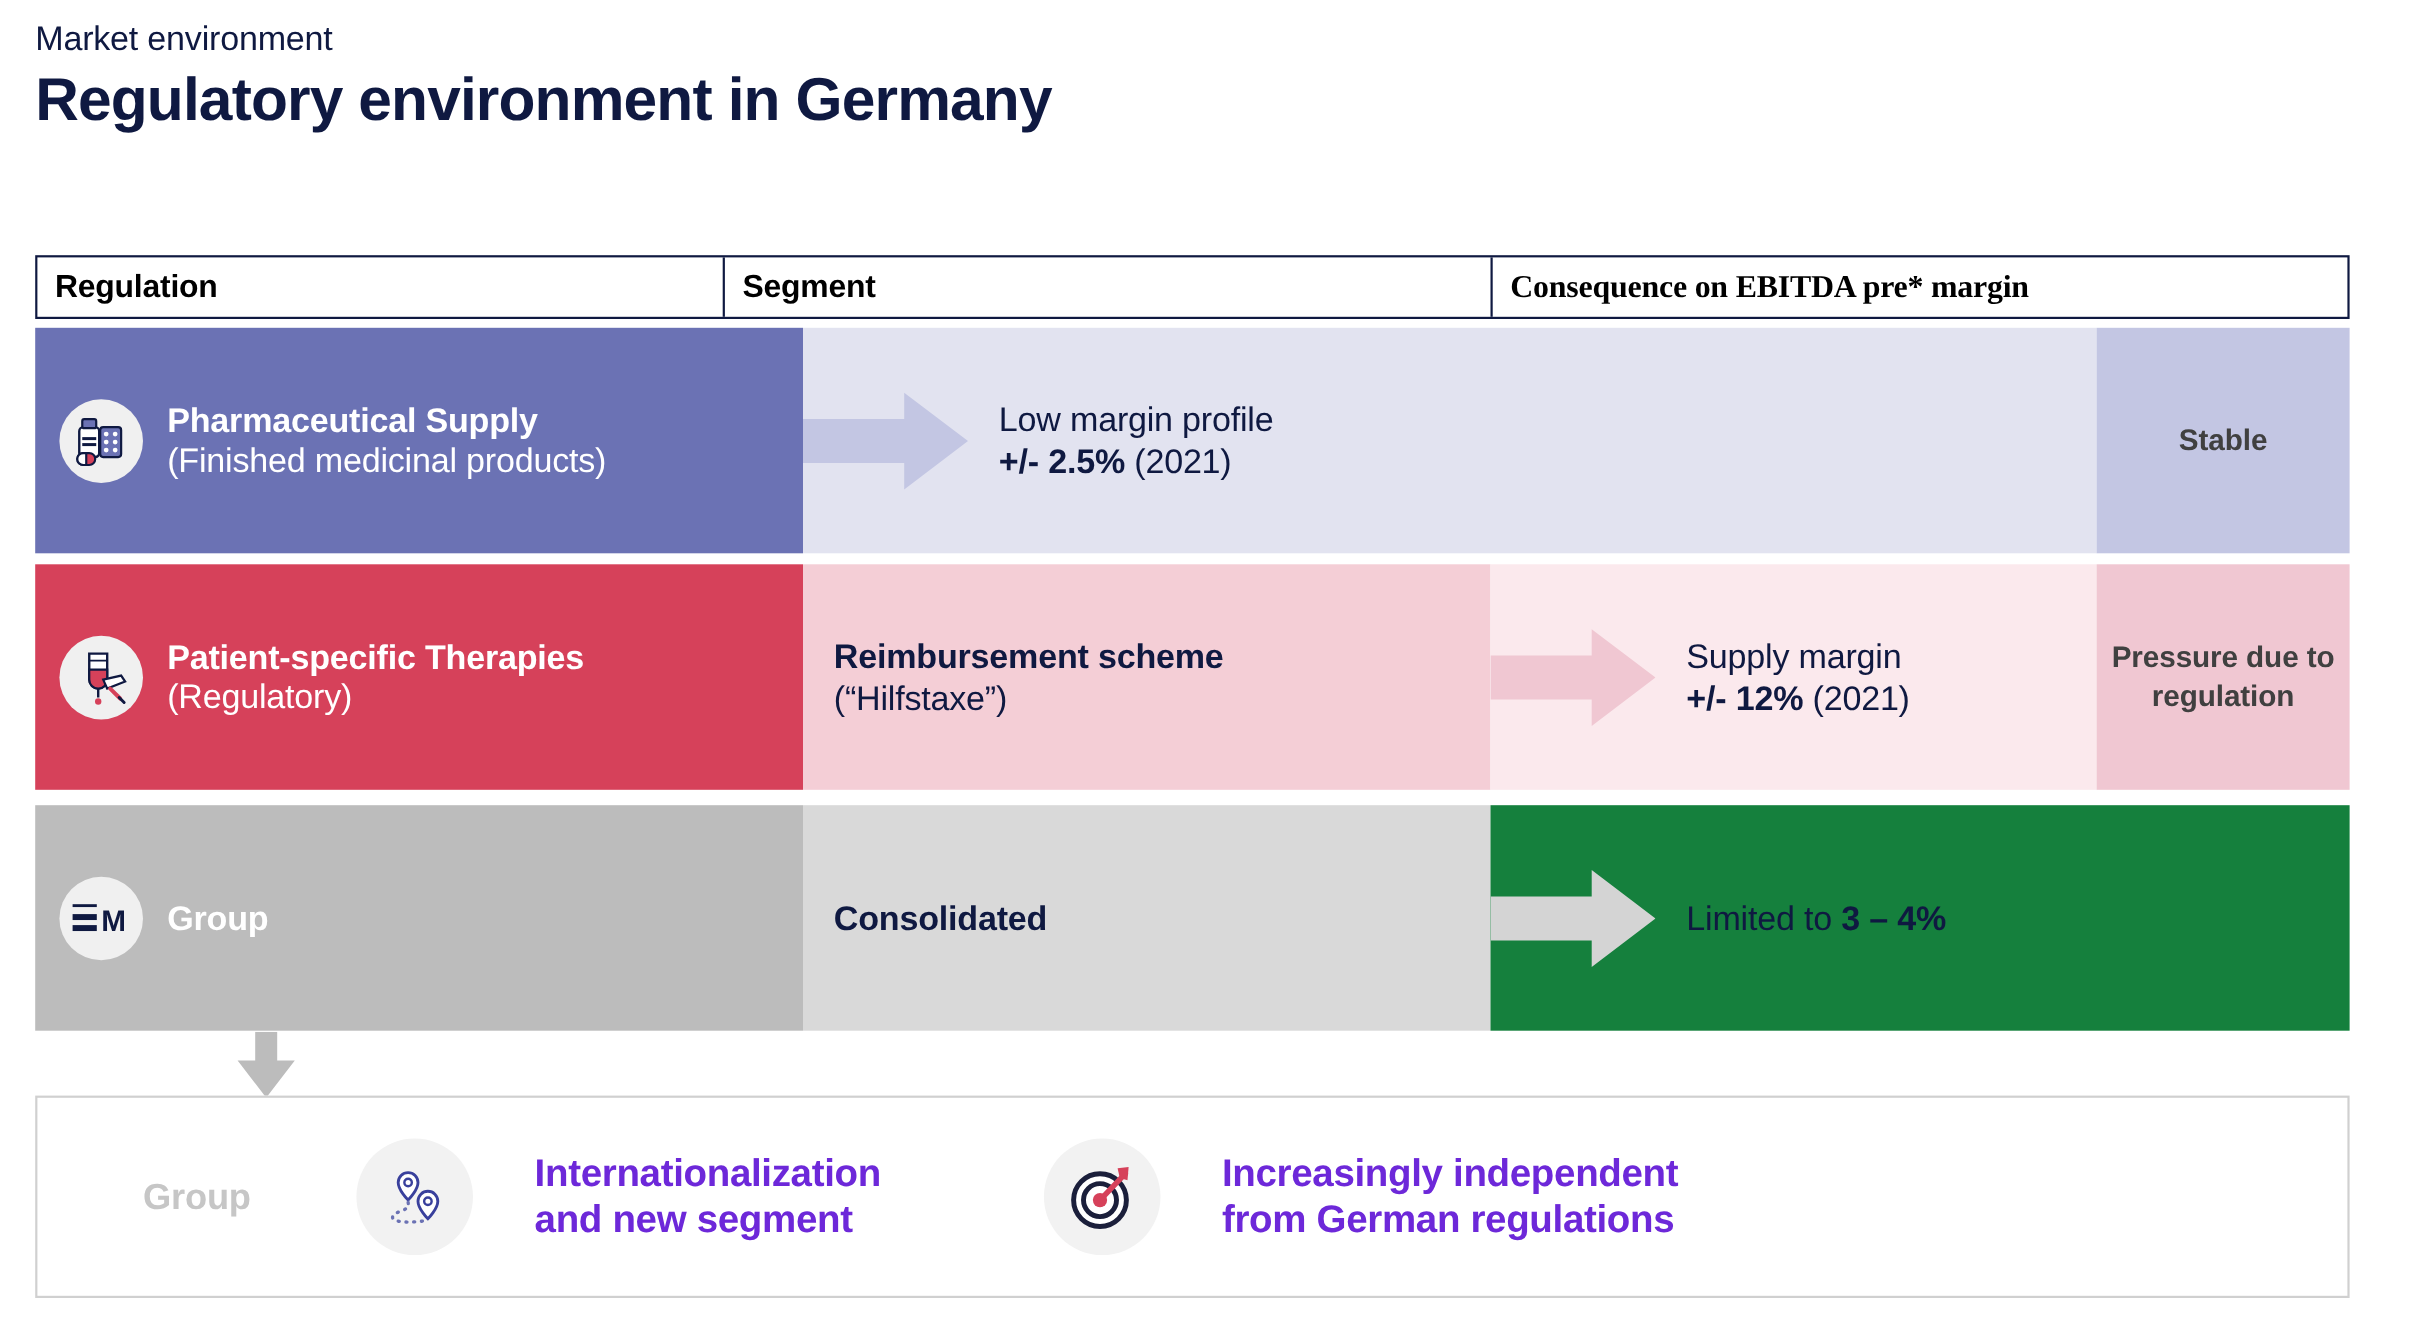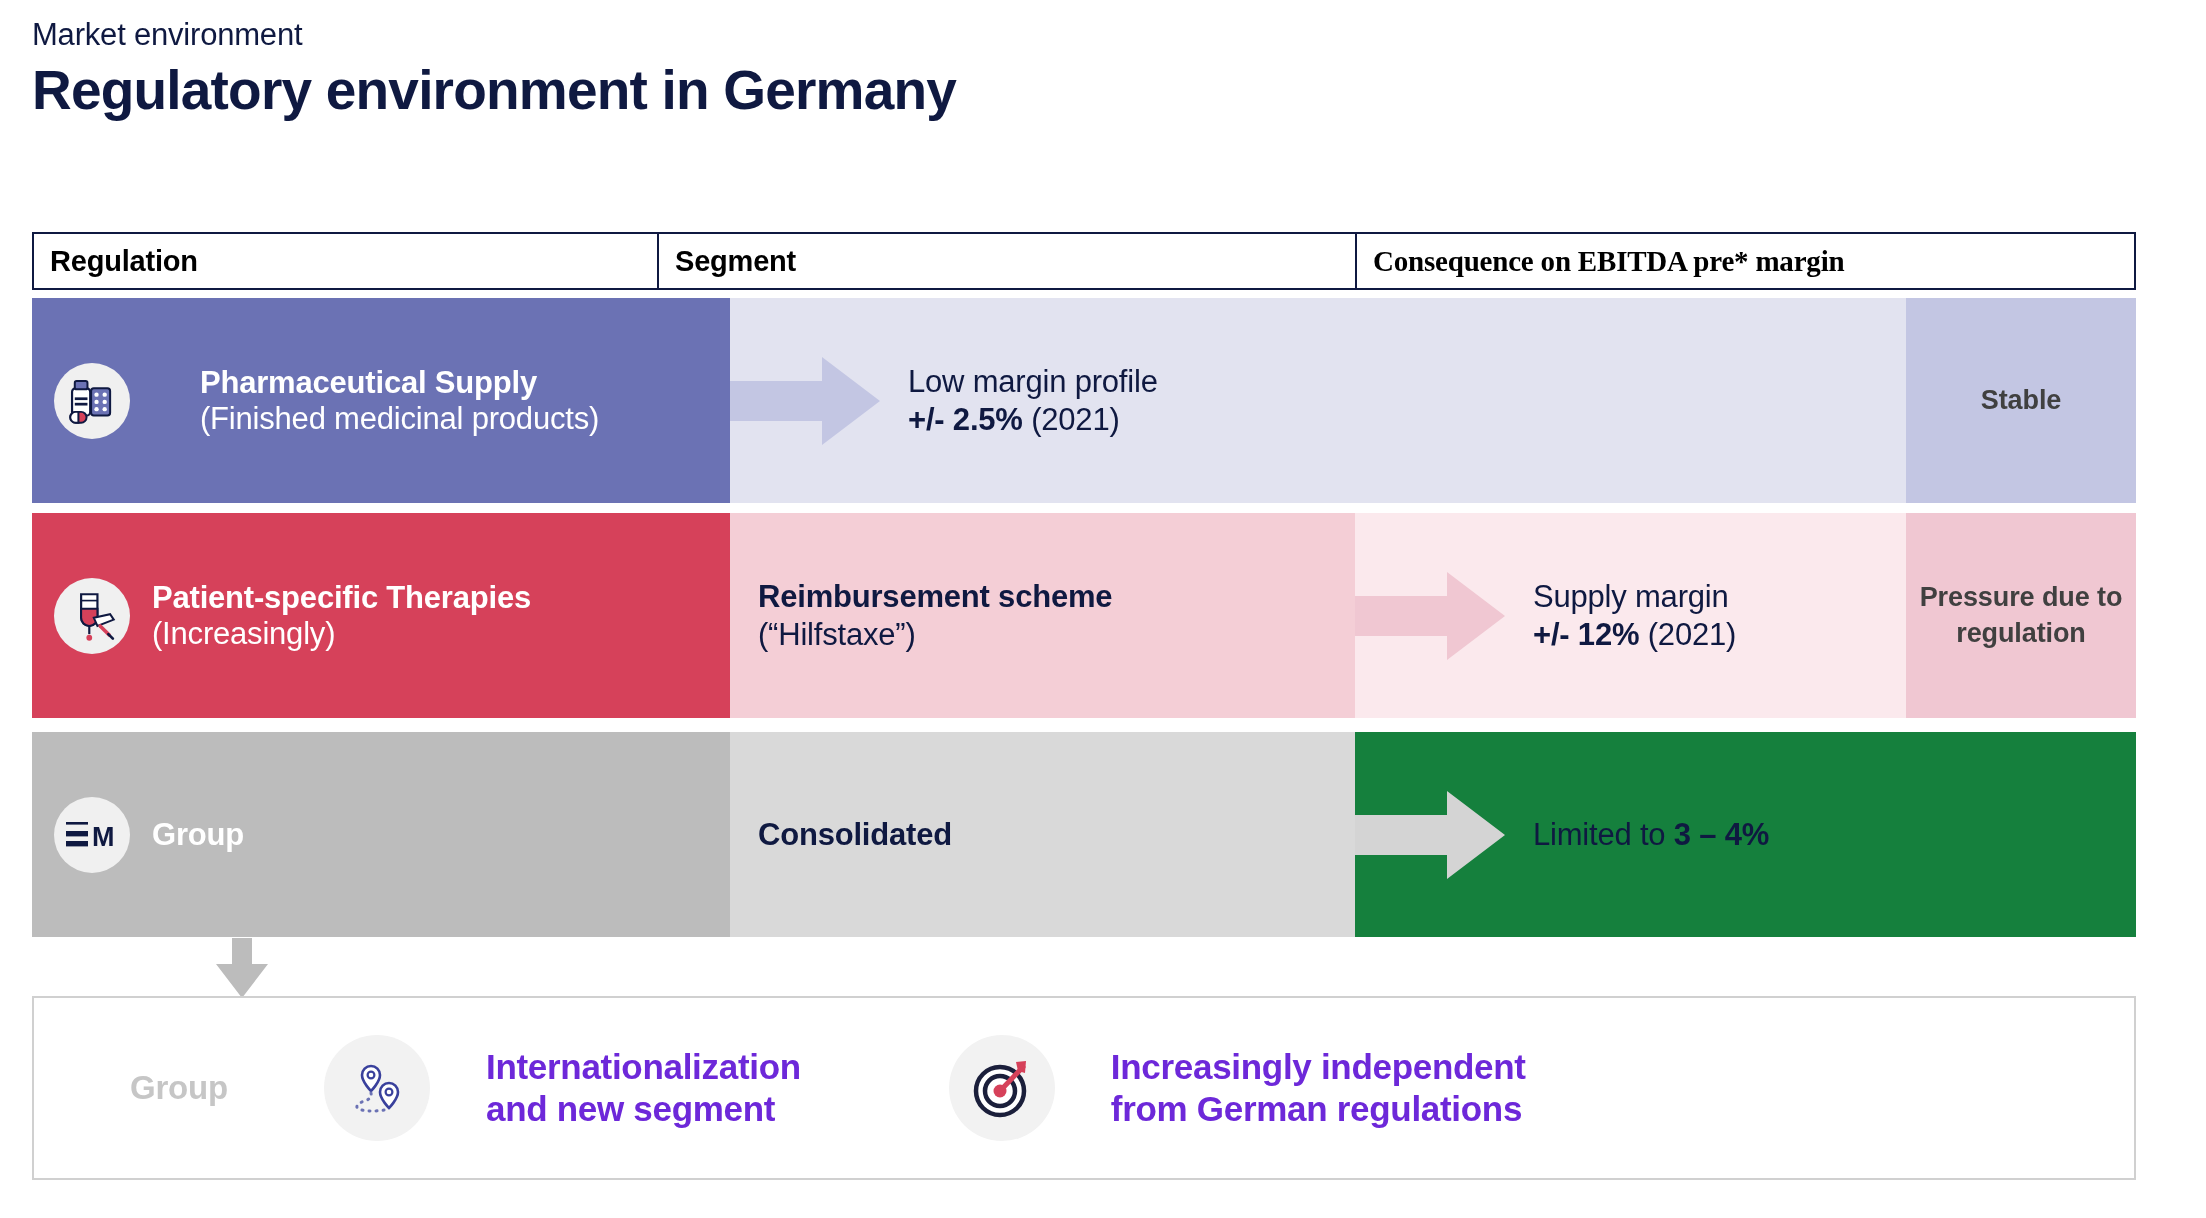--- a/index.html
+++ b/index.html
@@ -73,21 +73,21 @@
     width:150px;height:96px;
   }
   .con-text{
     margin-left:178px;font-size:31px;line-height:1.22;color:#0f1941;
     letter-spacing:-0.2px;
   }
   .con-text b{font-weight:700;}
   .sta-text{font-size:27px;font-weight:700;line-height:1.3;color:#404040;letter-spacing:-0.1px;}
 
   
-  .r1 .seg{background:#6b72b4;gap:48px;}
+  .r1 .seg{background:#6b72b4;}
   .r1 .reg{background:#c3c6e3;}
   .r1 .con{background:#e2e3f0;}
   .r1 .sta{background:#c3c6e3;}
   .r2 .seg{background:#d6415a;}
   .r2 .reg{background:#f4ced6;}
   .r2 .con{background:#fbe9ed;}
   .r2 .sta{background:#f0c7d2;}
   .r3 .seg{background:#bcbcbc;}
   .r3 .reg{background:#d9d9d9;}
   .r3 .con{background:#15803d;}
@@ -179,21 +179,21 @@
           <line x1="20" y1="15" x2="38" y2="15" stroke="#0f1941" stroke-width="1.8"></line>
           <line x1="29" y1="43" x2="29" y2="52" stroke="#0f1941" stroke-width="2.4"></line>
           <circle cx="29" cy="56" r="3.2" fill="#d6415a"></circle>
           <path d="M34 34 l18 -4 l4 6 l-18 7 z" fill="#ffffff" stroke="#0f1941" stroke-width="2.2"></path>
           <path d="M41 43 l10 10" stroke="#d6415a" stroke-width="4" stroke-linecap="round"></path>
           <path d="M50 52 l5 5" stroke="#0f1941" stroke-width="3" stroke-linecap="round"></path>
         </svg>
       </div>
       <div class="seg-text">
         <div class="seg-title">Patient-specific Therapies</div>
-        <div class="seg-sub">(Increasingly)</div>
+        <div class="seg-sub">(Regulatory)</div>
       </div>
     </div>
     <div class="cell reg">
       <div>
         <div class="reg-title">Reimbursement scheme</div>
         <div class="reg-sub">(“Hilfstaxe”)</div>
       </div>
     </div>
     <div class="cell con">
       <svg class="arrow" viewBox="0 0 150 96" preserveAspectRatio="none">

